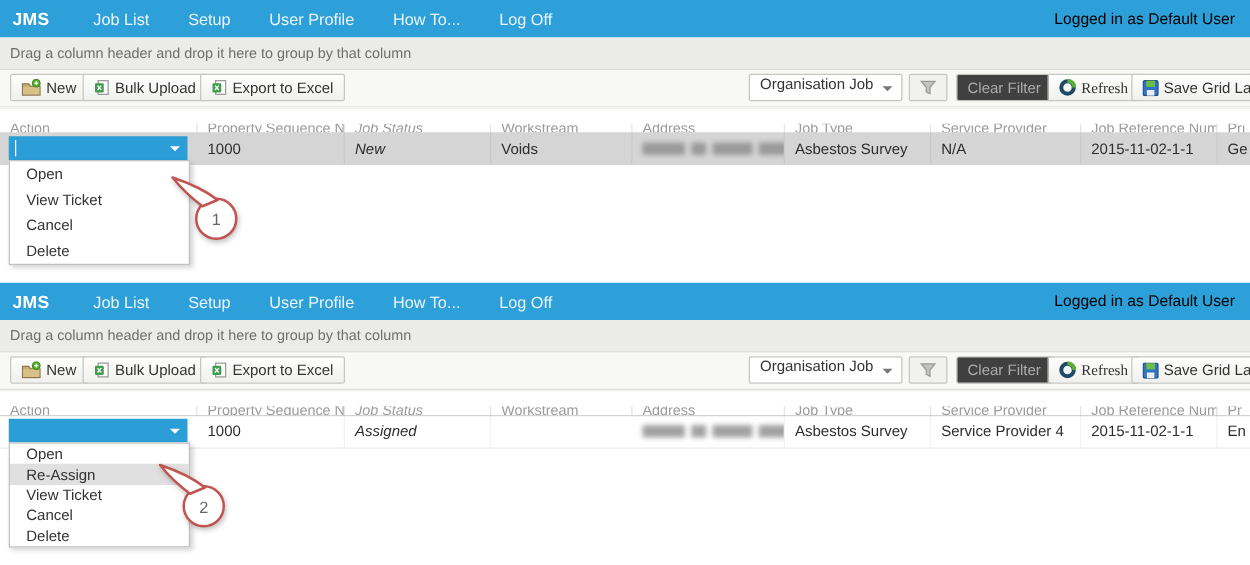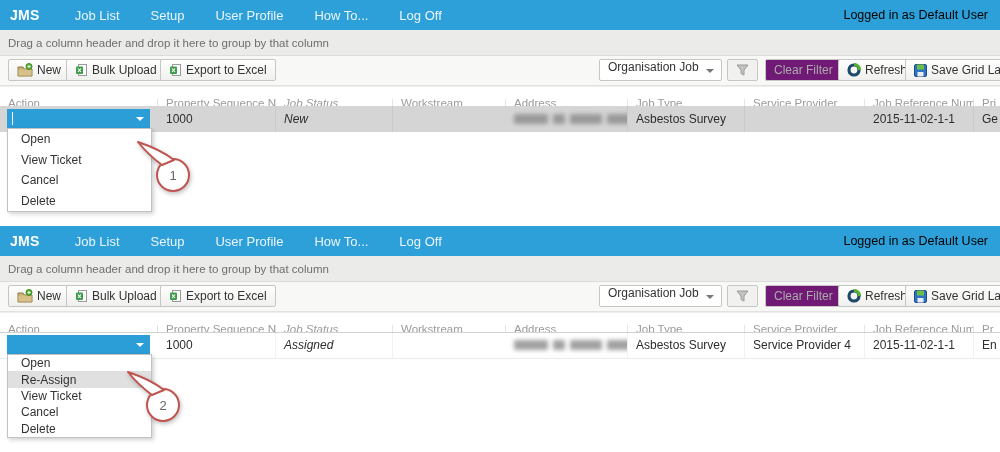--- a/index.html
+++ b/index.html
@@ -15,29 +15,29 @@
   
   .dragbar{position:absolute;top:30px;left:0;right:0;height:26px;background:#ebebe9;
            border-bottom:1px solid #dcdcda;color:#6e6e6e;font-size:11.5px;
            display:flex;align-items:center;padding-left:8px;box-sizing:border-box;}
   
   .toolbar{position:absolute;top:56px;left:0;right:0;height:30px;background:#f8f8f6;
            border-bottom:1px solid #e2e2e0;box-sizing:border-box;}
   .btn{position:absolute;top:3px;height:22px;display:inline-flex;align-items:center;gap:4px;
        padding:0 8px;background:linear-gradient(#fefefe,#f0f0ee);border:1px solid #c6c6c4;
        border-radius:2px;font-size:12px;color:#333;box-sizing:border-box;white-space:nowrap;}
-  .btn.disabled{color:#ababab;background:#701a75;}
+  .btn.disabled{color:#ababab;background:#404040;}
   .selectbox{position:absolute;left:599px;top:3px;width:123px;height:22px;background:#fff;
              border:1px solid #c6c6c4;border-radius:2px;font-size:12px;color:#333;
              display:flex;padding-left:8px;box-sizing:border-box;}
   .selcaret{position:absolute;right:7px;top:9px;width:0;height:0;
             border-left:4px solid transparent;border-right:4px solid transparent;border-top:4px solid #777;}
   .filterbtn{left:727px;width:31px;justify-content:center;background:#f1f1ef;}
   .clearbtn{left:765px;}
-  .refreshbtn{left:838px;}
+  .refreshbtn{left:838px;font-family:Liberation Serif, serif;}
   .savebtn{left:905px;}
   
   .gridhead{position:absolute;top:86px;left:0;right:0;height:19px;background:#fff;
             border-top:1px solid #eeeeec;border-bottom:1px solid #d2d2d2;}
   .hcell{position:absolute;top:12px;bottom:0;display:flex;align-items:center;padding-left:8px;
          box-sizing:border-box;font-size:11.5px;color:#9b9b9b;border-right:1px solid #e4e4e2;
          white-space:nowrap;overflow:hidden;}
   .row{position:absolute;top:106px;left:0;right:0;height:26px;}
   .row.sel{background:#d5d5d5;}
   .row.plain{border-bottom:1px solid #ececea;}
@@ -148,29 +148,31 @@
       <div class="hcell c5">Address</div>
       <div class="hcell c6">Job Type</div>
       <div class="hcell c7">Service Provider</div>
       <div class="hcell c8">Job Reference Number</div>
       <div class="hcell c9">Pri</div>
     </div>
 
     <div class="row sel">
       <div class="dcell c2">1000</div>
       <div class="dcell c3">New</div>
+      <div class="dcell c4">Voids</div>
       <div class="dcell c5">
         <span class="blurwrap">
             <i style="width:34px"></i>
             <i style="width:12px"></i>
             <i style="width:32px"></i>
             <i style="width:26px"></i>
           </span>
       </div>
       <div class="dcell c6">Asbestos Survey</div>
+      <div class="dcell c7">N/A</div>
       <div class="dcell c8">2015-11-02-1-1</div>
       <div class="dcell c9">Ge</div>
     </div>
 
     <div class="combo">
       <span class="cursorline"></span>
       <span class="combocaret"></span>
     </div>
 
     <div class="menu">

